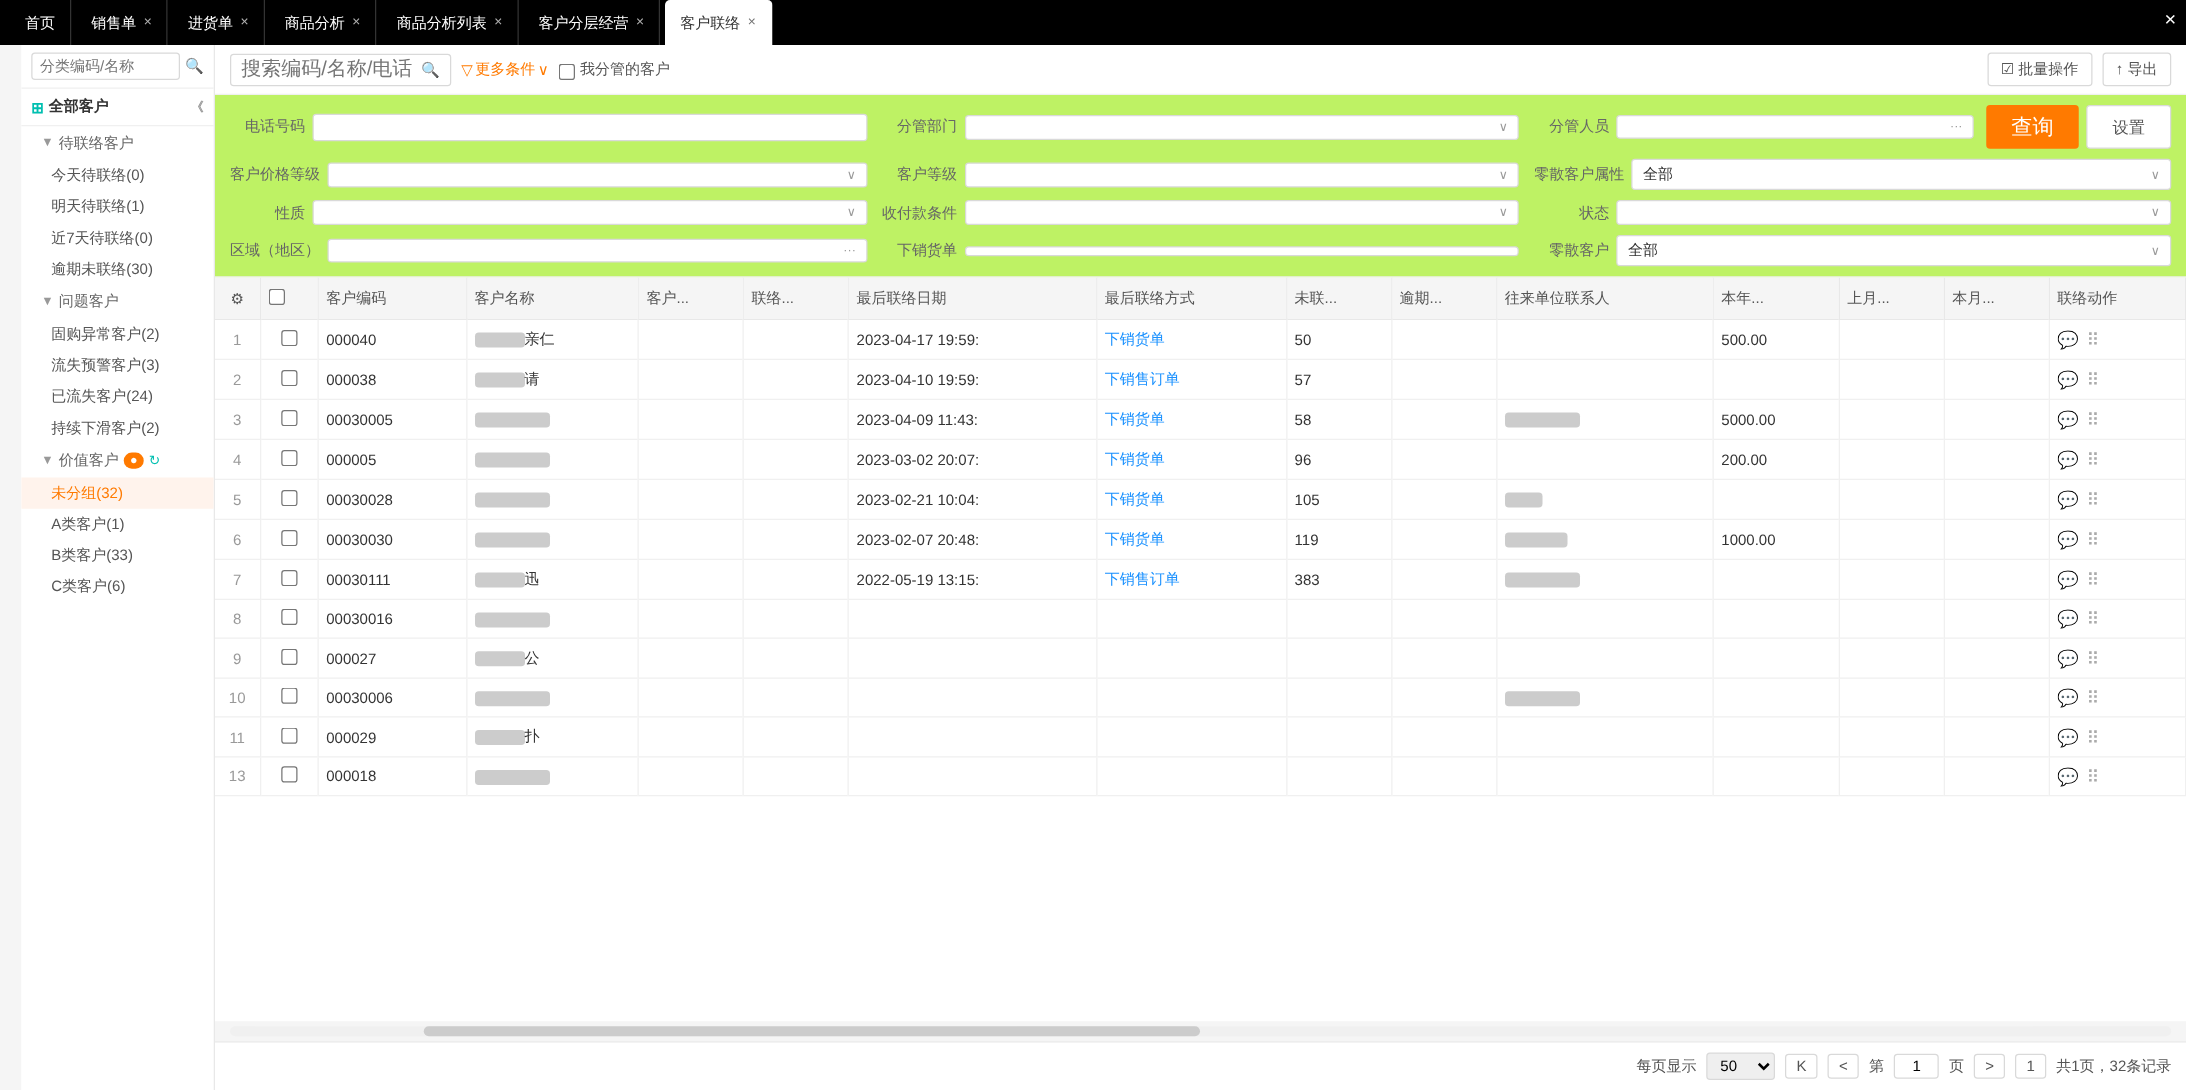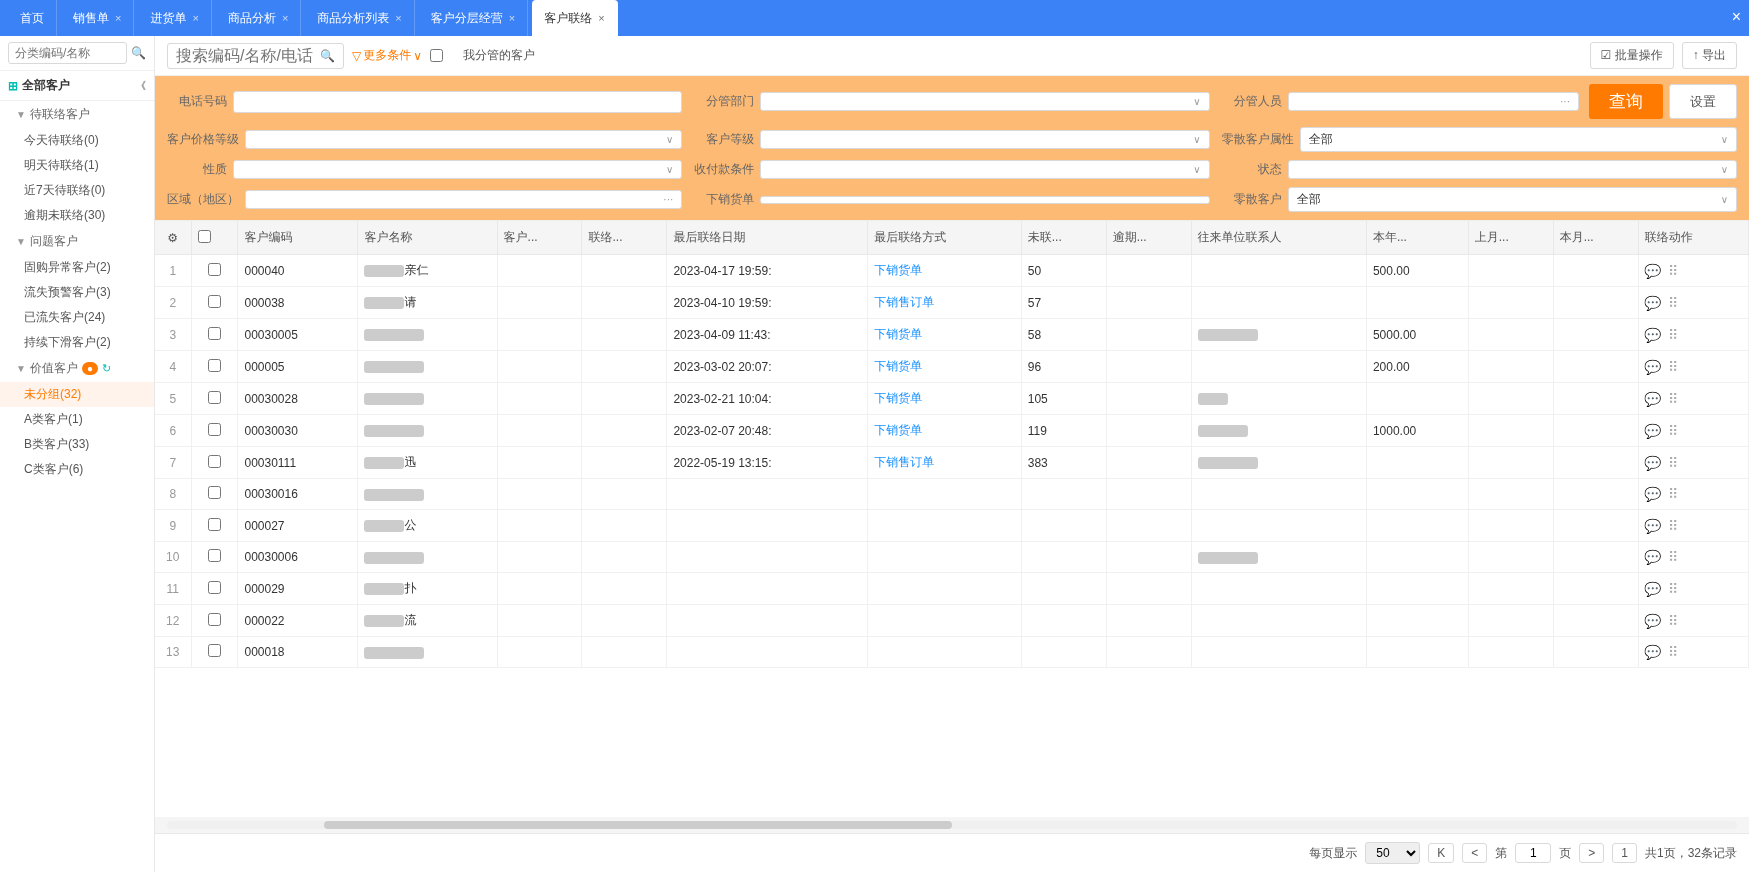--- a/index.html
+++ b/index.html
@@ -1,42 +1,42 @@
 <!DOCTYPE html>
 <html><head>
   <meta charset="utf-8">
   <style>
     * { box-sizing: border-box; margin: 0; padding: 0; font-family: 'Microsoft YaHei', Arial, sans-serif; font-size: 12px; }
     body { background: #f5f5f5; overflow: hidden; }
 
     
     .top-nav {
       display: flex; align-items: center;
-      background: #3b82f6; height: 36px; padding: 0 8px;
+      background: #000000; height: 36px; padding: 0 8px;
       color: #fff; gap: 4px; position: relative;
     }
     .top-nav .nav-item {
       padding: 0 12px; height: 36px; display: flex; align-items: center;
       cursor: pointer; white-space: nowrap; font-size: 13px; color: #fff;
       border-right: 1px solid rgba(255,255,255,0.2);
     }
     .top-nav .nav-item.active {
       background: #fff; color: #333; border-radius: 4px 4px 0 0;
     }
     .top-nav .nav-item .close-btn {
       margin-left: 6px; font-size: 11px; opacity: 0.7; cursor: pointer;
     }
     .top-nav .home { font-size: 13px; }
     .top-close {
       position: absolute; right: 8px; top: 8px; color: #fff; cursor: pointer; font-size: 16px;
     }
 
     
     .main-layout {
-      display: flex; height: calc(100vh - 36px);
+      display: flex; height: calc(100vh - 36px); padding-left: 17px;
     }
 
     
     .sidebar {
       width: 155px; min-width: 155px; background: #fff; border-right: 1px solid #e8e8e8;
       display: flex; flex-direction: column; overflow-y: auto;
     }
     .sidebar-search {
       display: flex; align-items: center; padding: 6px 8px; border-bottom: 1px solid #f0f0f0;
     }
@@ -74,29 +74,29 @@
     .filter-bar {
       background: #fff; padding: 6px 12px; border-bottom: 1px solid #f0f0f0;
       display: flex; align-items: center; gap: 8px; flex-wrap: wrap;
     }
     .filter-search {
       display: flex; align-items: center; border: 1px solid #d9d9d9; border-radius: 3px;
       padding: 3px 8px; gap: 4px;
     }
     .filter-search input { border: none; outline: none; font-size: 16px; width: 140px; color: #999; }
     .filter-more { color: #ff7a00; cursor: pointer; display: flex; align-items: center; gap: 2px; }
-    .filter-mine { display: flex; align-items: center; gap: 20px; cursor: pointer; color: #555; }
+    .filter-mine { display: flex; align-items: flex-end; gap: 4px; cursor: pointer; color: #555; }
     .filter-mine input { cursor: pointer; }
     .top-actions { margin-left: auto; display: flex; align-items: center; gap: 8px; }
     .btn-batch { border: 1px solid #d9d9d9; background: #fff; padding: 4px 10px; border-radius: 3px; cursor: pointer; color: #555; }
     .btn-export { border: 1px solid #d9d9d9; background: #fff; padding: 4px 10px; border-radius: 3px; cursor: pointer; color: #555; }
 
     
     .adv-filter {
-      background: #fdba74; border-bottom: 1px solid #eee; padding: 8px 12px;
+      background: #bef264; border-bottom: 1px solid #eee; padding: 8px 12px;
       display: grid; grid-template-columns: repeat(3, 1fr); gap: 8px 12px;
     }
     .adv-filter-row {
       display: flex; align-items: center; gap: 6px;
     }
     .adv-filter-label {
       color: #666; white-space: nowrap; min-width: 60px; text-align: right;
     }
     .adv-filter-input {
       flex: 1; border: 1px solid #d9d9d9; border-radius: 3px; padding: 3px 8px;
@@ -653,42 +653,20 @@
       <td></td>
       <td></td>
       <td>
         <div class="action-icons">
           <span class="action-icon">💬</span>
           <span class="action-icon">⠿</span>
         </div>
       </td>
     </tr>
             <tr>
-      <td>12</td>
-      <td class="td-center"><input type="checkbox" style=""></td>
-      <td>000022</td>
-      <td><span class="blurred" style="width:40px;"></span><span>流</span></td>
-      <td></td>
-      <td></td>
-      <td></td>
-      <td></td>
-      <td></td>
-      <td></td>
-      <td></td>
-      <td></td>
-      <td></td>
-      <td></td>
-      <td>
-        <div class="action-icons">
-          <span class="action-icon">💬</span>
-          <span class="action-icon">⠿</span>
-        </div>
-      </td>
-    </tr>
-            <tr>
       <td>13</td>
       <td class="td-center"><input type="checkbox" style=""></td>
       <td>000018</td>
       <td><span class="blurred" style="width:60px;"></span></td>
       <td></td>
       <td></td>
       <td></td>
       <td></td>
       <td></td>
       <td></td>

